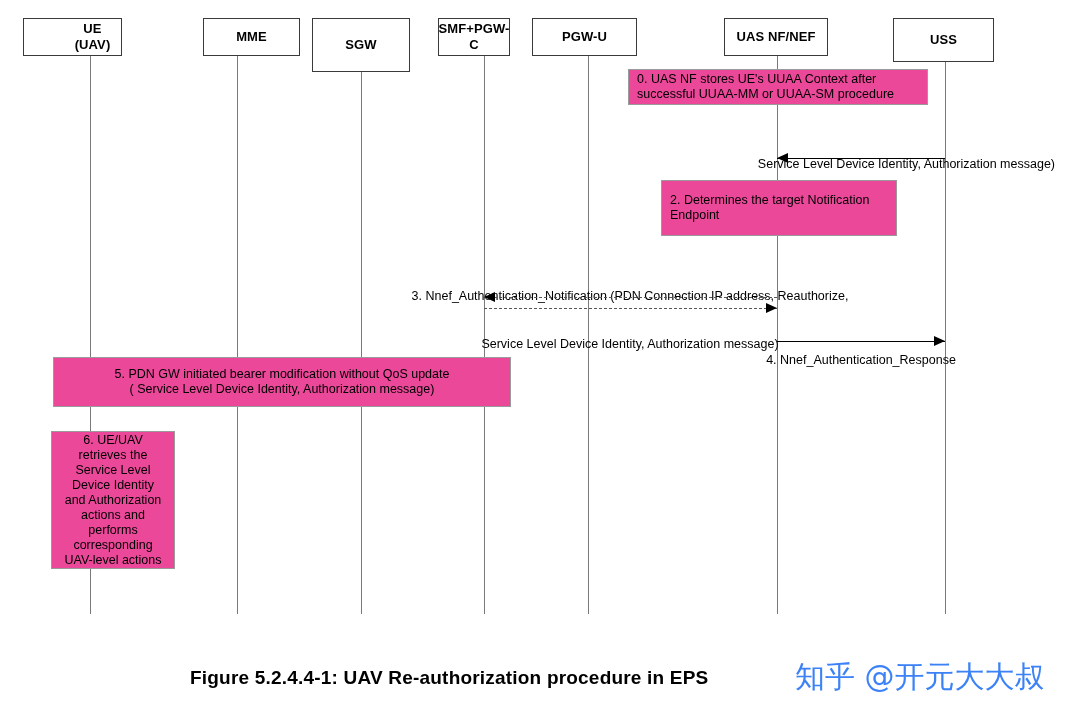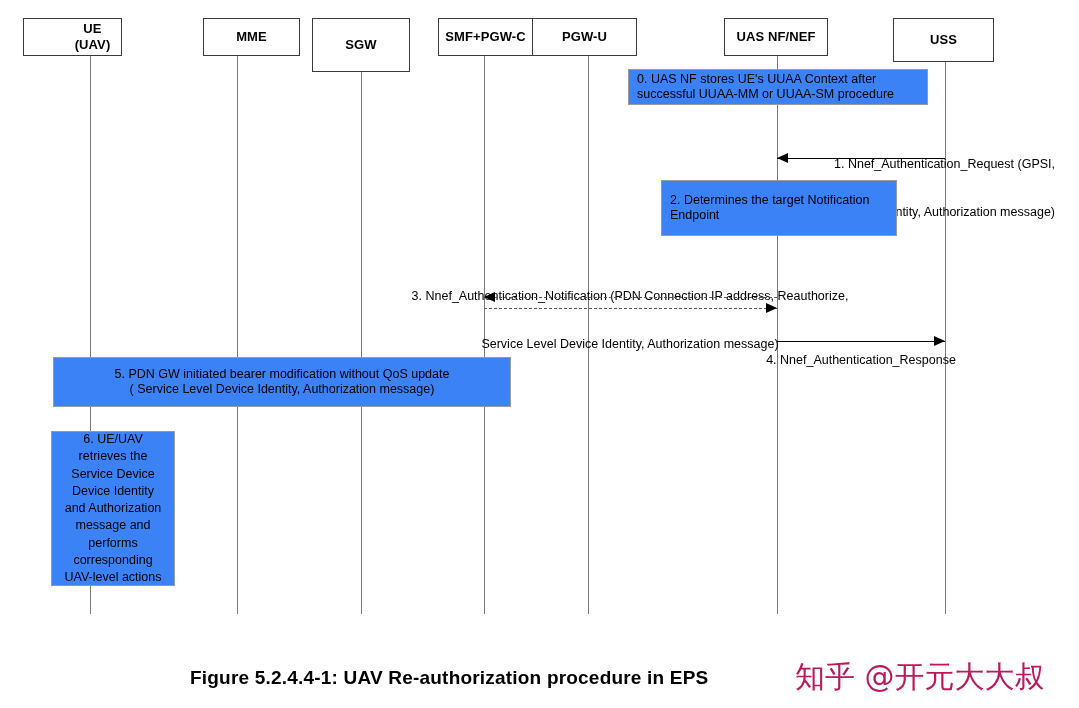--- a/index.html
+++ b/index.html
@@ -39,24 +39,24 @@
     font-size: 13px;
     line-height: 16px;
     letter-spacing: 0.1px;
   }
   .actor-box span { display: block; }
   
   .note-box {
     position: absolute;
     box-sizing: border-box;
     border: 1px solid #9a9a9a;
-    background: #3b82f6;
+    background: #ec4899;
     font-size: 12.5px;
     line-height: 15px;
-    padding: 0 8px;
+    padding: 10px 8px;
   }
   .note-box.center { text-align: center; }
   .note-box.vcenter {
     display: flex;
     flex-direction: column;
     justify-content: center;
   }
   
   .msg-label {
     position: absolute;
@@ -94,21 +94,21 @@
   .caption {
     position: absolute;
     text-align: left;
     font-weight: bold;
     font-size: 19px;
     letter-spacing: 0.2px;
   }
   
   .watermark {
     position: absolute;
-    color: #be185d;
+    color: #3b82f6;
     font-size: 30px;
     white-space: nowrap;
     user-select: none;
     font-family: "DejaVu Sans", sans-serif;
   }
 </style>
 </head>
 <body>
 
 <div id="canvas">
@@ -127,21 +127,21 @@
   </div>
 
   <div class="actor-box" style="left:203px; top:18px; width:97px; height:38px;">
     <span>MME</span>
   </div>
 
   <div class="actor-box" style="left:312px; top:18px; width:98px; height:54px;">
     <span>SGW</span>
   </div>
 
-  <div class="actor-box" style="left:438px; top:18px; width:95px; height:38px;">
+  <div class="actor-box" style="left:438px; top:18px; width:72px; height:38px;">
     <span>SMF+PGW-C</span>
   </div>
 
   <div class="actor-box" style="left:532px; top:18px; width:105px; height:38px;">
     <span>PGW-U</span>
   </div>
 
   <div class="actor-box" style="left:724px; top:18px; width:104px; height:38px;">
     <span>UAS NF/NEF</span>
   </div>
@@ -149,21 +149,20 @@
   <div class="actor-box" style="left:893px; top:18px; width:101px; height:44px;">
     <span>USS</span>
   </div>
 
   <div class="note-box vcenter" style="left:628px; top:69px; width:300px; height:36px;">
     <div>0. UAS NF stores UE's UUAA Context after</div>
     <div>successful UUAA-MM or UUAA-SM procedure</div>
   </div>
 
   <div class="msg-label right" style="left:600px; top:124px; width:455px;">
-    <div>1. Nnef_Authentication_Request (GPSI,</div>
     <div>Service Level Device Identity, Authorization message)</div>
   </div>
   <div class="arrow-line" style="left:777px; top:158px; width:168px;"></div>
   <div class="arrow-head to-left" style="left:777px; top:153px;"></div>
 
   <div class="note-box vcenter" style="left:661px; top:180px; width:236px; height:56px;">
     <div>2. Determines the target Notification</div>
     <div>Endpoint</div>
   </div>
 
@@ -182,27 +181,27 @@
     <div>4. Nnef_Authentication_Response</div>
   </div>
   <div class="arrow-line" style="left:777px; top:341px; width:168px;"></div>
   <div class="arrow-head to-right" style="left:934px; top:336px;"></div>
 
   <div class="note-box center vcenter" style="left:53px; top:357px; width:458px; height:50px;text-align:center;">
     <div>5. PDN GW initiated bearer modification without QoS update</div>
     <div>( Service Level Device Identity, Authorization message)</div>
   </div>
 
-  <div class="note-box center vcenter" style="left:51px; top:431px; width:124px; height:155px;justify-content:space-between;">
+  <div class="note-box center vcenter" style="left:51px; top:431px; width:124px; height:138px;">
     <div>6. UE/UAV</div>
     <div>retrieves the</div>
-    <div>Service Device</div>
+    <div>Service Level</div>
     <div>Device Identity</div>
     <div>and Authorization</div>
-    <div>message and</div>
+    <div>actions and</div>
     <div>performs</div>
     <div>corresponding</div>
     <div>UAV-level actions</div>
   </div>
 
   <div class="watermark" style="left:795px; top:657px;">知乎 @开元大大叔</div>
 
   <div class="caption" style="left:190px; top:667px; width:720px;">Figure 5.2.4.4-1: UAV Re-authorization procedure in EPS</div>
 
 </div>

